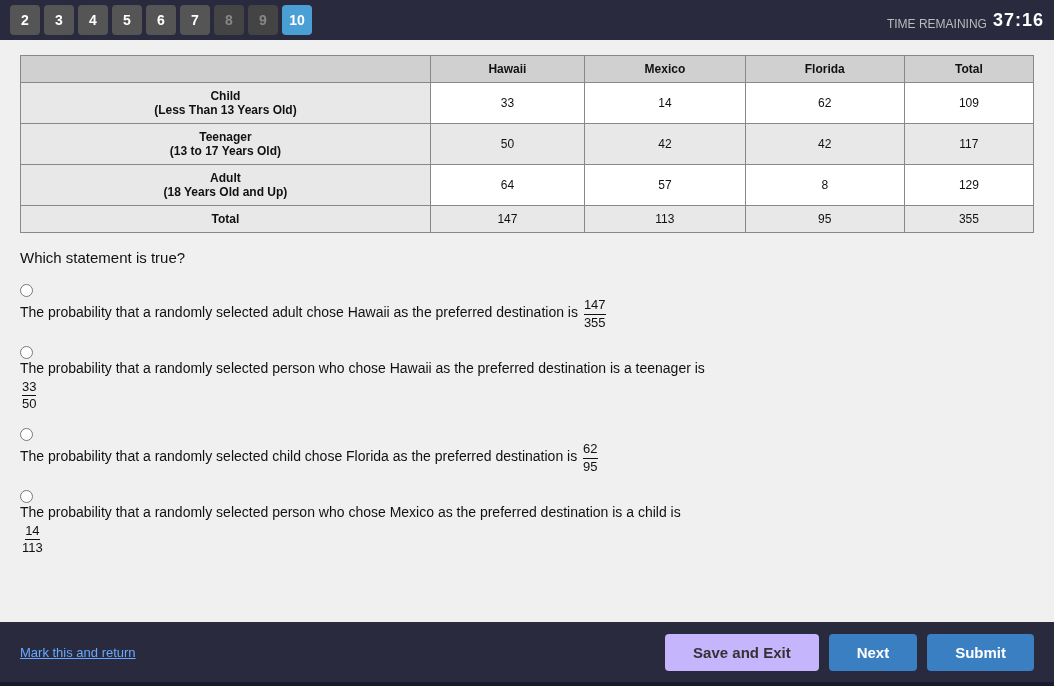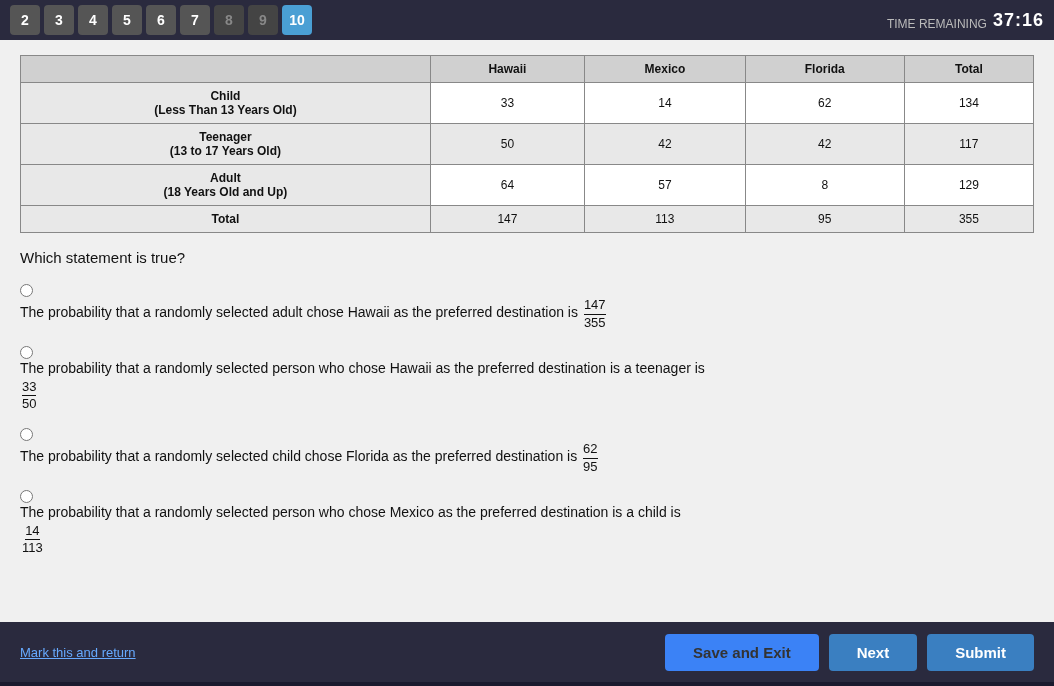--- a/index.html
+++ b/index.html
@@ -172,21 +172,21 @@
     .btn {
       padding: 10px 28px;
       border: none;
       border-radius: 4px;
       font-size: 15px;
       font-weight: bold;
       cursor: pointer;
     }
 
     .btn-save {
-      background: #3b82f6;
+      background: #c4b5fd;
       color: #333;
     }
 
     .btn-next {
       background: #3a7fc1;
       color: white;
     }
 
     .btn-submit {
       background: #3a7fc1;
@@ -231,21 +231,21 @@
         <th>Florida</th>
         <th>Total</th>
       </tr>
     </thead>
     <tbody>
       <tr>
         <td>Child<br>(Less Than 13 Years Old)</td>
         <td>33</td>
         <td>14</td>
         <td>62</td>
-        <td>134</td>
+        <td>109</td>
       </tr>
       <tr>
         <td>Teenager<br>(13 to 17 Years Old)</td>
         <td>50</td>
         <td>42</td>
         <td>42</td>
         <td>117</td>
       </tr>
       <tr>
         <td>Adult<br>(18 Years Old and Up)</td>

